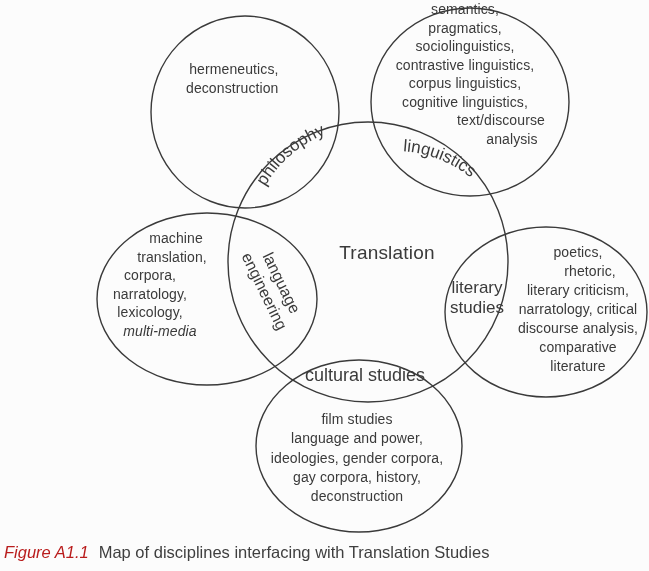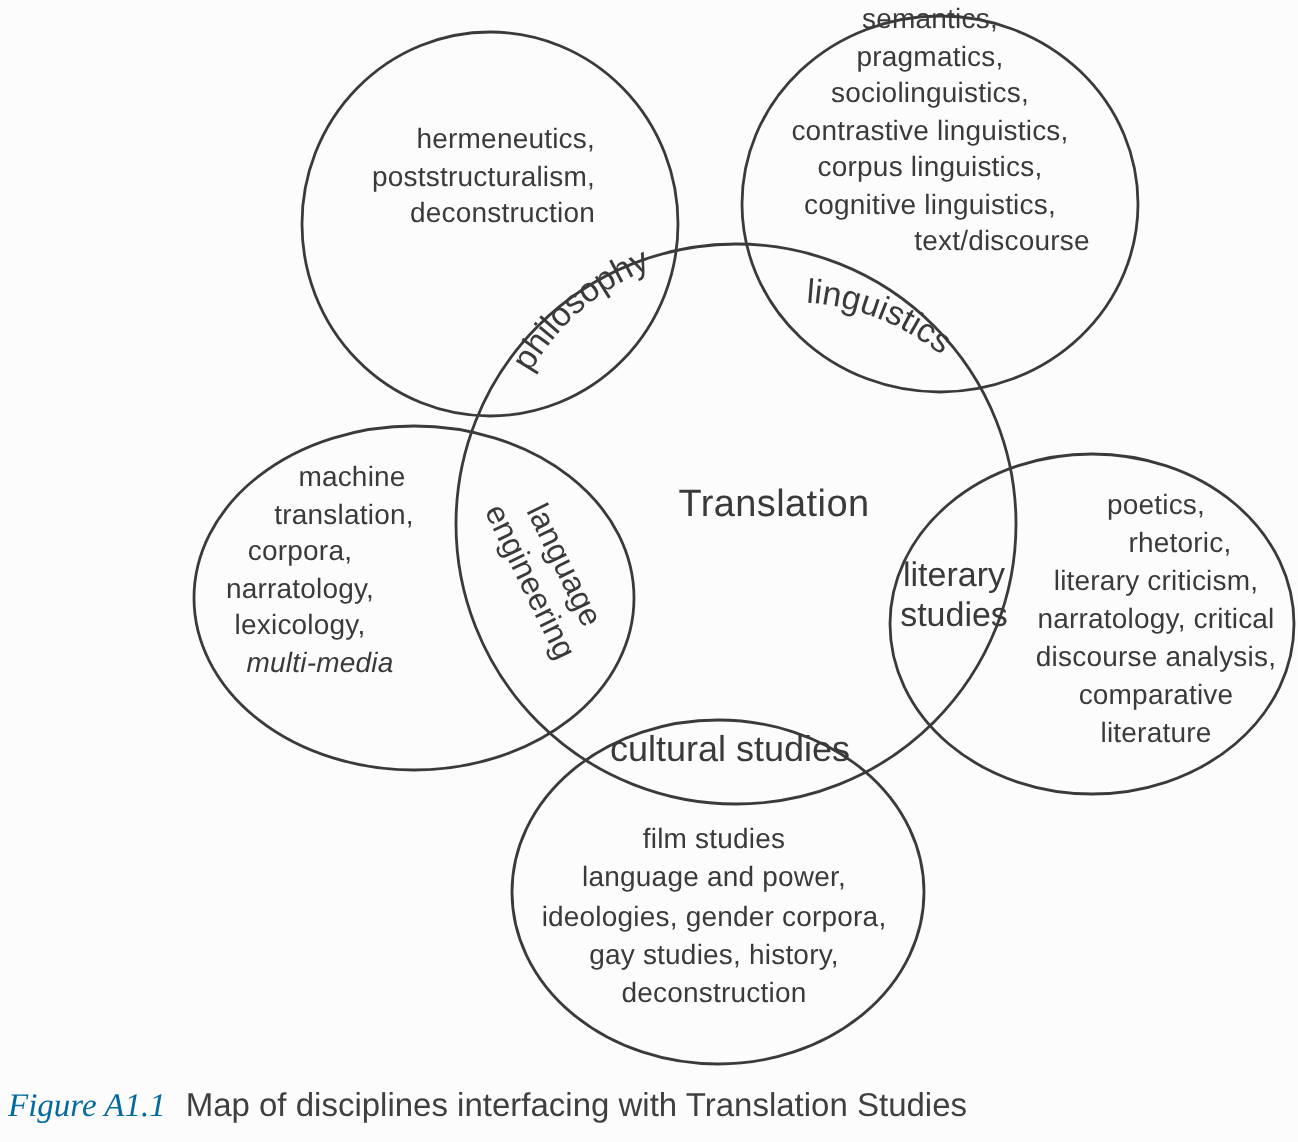--- a/index.html
+++ b/index.html
@@ -35,21 +35,21 @@
 
   #lit-label  { left:477px; top:298px; transform:translate(-50%,-50%);
                 text-align:center; font-size:17px; line-height:20px; }
   #cult-label { left:365px; top:375px; transform:translate(-50%,-50%);
                 font-size:18px; white-space:nowrap; }
   #lang-eng   { left:273px; top:287px;
                 transform:translate(-50%,-50%) rotate(64deg);
                 text-align:center; font-size:16px; line-height:19px; white-space:nowrap; }
 
   .caption { position:absolute; left:4px; top:543px; font-size:16.5px; color:#3f3f3f; white-space:nowrap; }
-  .caption .fig { font-style:italic; color:#0369a1; margin-right:10px;font-family:Liberation Serif, serif; }
+  .caption .fig { font-style:italic; color:#b91c1c; margin-right:10px; }
 </style>
 </head>
 <body>
 
 <div class="stage">
 
   <svg class="diagram" width="649" height="571" viewBox="0 0 649 571">
     <defs>
       <path id="arc-philo" d="M 259,199 A 118,118 0 0 1 348,128"></path>
       <path id="arc-ling" d="M 395,151 A 120,120 0 0 1 480,186"></path>
@@ -65,32 +65,32 @@
     <text font-size="17" fill="#3a3a3a">
       <textPath href="#arc-philo" startOffset="14">philosophy</textPath>
     </text>
     <text font-size="17" fill="#3a3a3a">
       <textPath href="#arc-ling" startOffset="8">linguistics</textPath>
     </text>
   </svg>
 
   <div class="txt list" id="tl-list">
     <div class="ln">hermeneutics,</div>
-    <div class="ln">poststructuralism,</div>
     <div class="ln">deconstruction</div>
   </div>
 
   <div class="txt list" id="tr-list">
     <div class="ln">semantics,</div>
     <div class="ln">pragmatics,</div>
     <div class="ln">sociolinguistics,</div>
     <div class="ln">contrastive linguistics,</div>
     <div class="ln">corpus linguistics,</div>
     <div class="ln">cognitive linguistics,</div>
     <div class="ln">text/discourse</div>
+    <div class="ln">analysis</div>
   </div>
 
   <div class="txt list" id="left-list">
     <div class="ln">machine</div>
     <div class="ln">translation,</div>
     <div class="ln">corpora,</div>
     <div class="ln">narratology,</div>
     <div class="ln">lexicology,</div>
     <div class="ln">multi-media</div>
   </div>
@@ -102,21 +102,21 @@
     <div class="ln">narratology, critical</div>
     <div class="ln">discourse analysis,</div>
     <div class="ln">comparative</div>
     <div class="ln">literature</div>
   </div>
 
   <div class="txt list" id="bottom-list">
     <div class="ln">film studies</div>
     <div class="ln">language and power,</div>
     <div class="ln">ideologies, gender corpora,</div>
-    <div class="ln">gay studies, history,</div>
+    <div class="ln">gay corpora, history,</div>
     <div class="ln">deconstruction</div>
   </div>
 
   <div class="txt" id="translation">Translation</div>
 
   <div class="txt" id="lit-label">
     <div>literary</div>
     <div>studies</div>
   </div>
 

